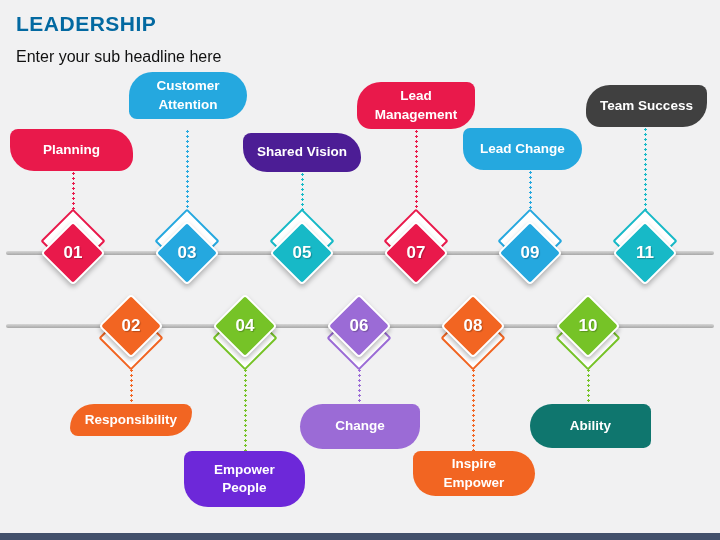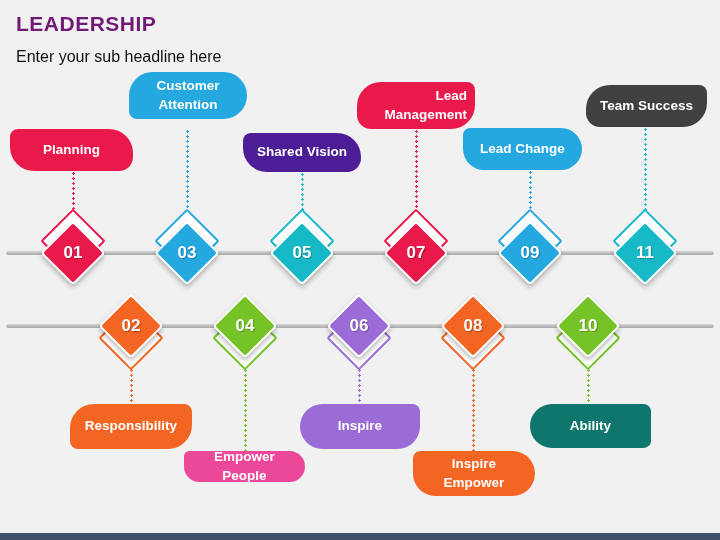--- a/index.html
+++ b/index.html
@@ -3,21 +3,21 @@
 <meta charset="utf-8">
 <style>
   html,body{margin:0;padding:0;}
   .stage{
     position:relative;width:720px;height:540px;overflow:hidden;
     background:#F1F1F2;
     font-family:"Liberation Sans", sans-serif;
   }
   .slide-title{
     position:absolute;left:16px;top:12px;
-    font-size:21px;font-weight:bold;letter-spacing:.5px;color:#701a75;
+    font-size:21px;font-weight:bold;letter-spacing:.5px;color:#0369a1;
   }
   .slide-subtitle{
     position:absolute;left:16px;top:48px;
     font-size:16px;font-weight:normal;color:#111;
   }
   .timeline-line{
     position:absolute;left:6px;width:708px;height:4px;border-radius:2px;
     background:linear-gradient(#d7d7d7,#a8a8a8);
     z-index:1;
   }
@@ -75,61 +75,61 @@
       </div>
       <div class="connector" style="left: 71.5px; top: 171px; height: 40px; color: rgb(233, 25, 75);"></div>
       <div class="label-box" style="left: 10px; top: 129px; width: 123px; height: 42px; background: rgb(233, 25, 75); border-radius: 8px 24px 14px;">
         <span>Planning</span>
       </div>
       <div class="chevron" style="left: 108px; top: 315px; color: rgb(242, 101, 34);"></div>
       <div class="diamond" style="left: 108px; top: 303px; background: rgb(242, 101, 34);">
         <span class="node-num">02</span>
       </div>
       <div class="connector" style="left: 129.5px; top: 368px; height: 37px; color: rgb(242, 101, 34);"></div>
-      <div class="label-box" style="left: 70px; top: 404px; width: 122px; height: 45px; background: rgb(242, 101, 34); border-radius: 24px 8px;">
+      <div class="label-box" style="left: 70px; top: 404px; width: 122px; height: 32px; background: rgb(242, 101, 34); border-radius: 24px 8px;">
         <span>Responsibility</span>
       </div>
       <div class="chevron" style="left: 164px; top: 218px; color: rgb(37, 168, 223);"></div>
       <div class="diamond" style="left: 164px; top: 230px; background: rgb(37, 168, 223);">
         <span class="node-num">03</span>
       </div>
       <div class="connector" style="left: 185.5px; top: 129px; height: 82px; color: rgb(37, 168, 223);"></div>
       <div class="label-box" style="left: 129px; top: 72px; width: 118px; height: 47px; background: rgb(37, 168, 223); border-radius: 24px 24px 24px 8px;">
         <span>Customer Attention</span>
       </div>
       <div class="chevron" style="left: 222px; top: 315px; color: rgb(118, 195, 39);"></div>
       <div class="diamond" style="left: 222px; top: 303px; background: rgb(118, 195, 39);">
         <span class="node-num">04</span>
       </div>
       <div class="connector" style="left: 243.5px; top: 368px; height: 84px; color: rgb(118, 195, 39);"></div>
-      <div class="label-box" style="left: 184px; top: 451px; width: 121px; height: 31px; background: #ec4899; border-radius: 8px 24px 24px;">
+      <div class="label-box" style="left: 184px; top: 451px; width: 121px; height: 56px; background: #6d28d9; border-radius: 8px 24px 24px;">
         <span>Empower People</span>
       </div>
       <div class="chevron" style="left: 279px; top: 218px; color: rgb(23, 185, 199);"></div>
       <div class="diamond" style="left: 279px; top: 230px; background: rgb(23, 185, 199);">
         <span class="node-num">05</span>
       </div>
       <div class="connector" style="left: 300.5px; top: 172px; height: 39px; color: rgb(23, 185, 199);"></div>
       <div class="label-box" style="left: 243px; top: 133px; width: 118px; height: 39px; background: #4c1d95; border-radius: 8px 24px 14px;">
         <span>Shared Vision</span>
       </div>
       <div class="chevron" style="left: 336px; top: 315px; color: rgb(155, 107, 214);"></div>
       <div class="diamond" style="left: 336px; top: 303px; background: rgb(155, 107, 214);">
         <span class="node-num">06</span>
       </div>
       <div class="connector" style="left: 357.5px; top: 368px; height: 37px; color: rgb(155, 107, 214);"></div>
       <div class="label-box" style="left: 300px; top: 404px; width: 120px; height: 45px; background: rgb(155, 107, 214); border-radius: 24px 8px 24px 24px;">
-        <span>Inspire</span>
+        <span>Change</span>
       </div>
       <div class="chevron" style="left: 393px; top: 218px; color: rgb(233, 25, 75);"></div>
       <div class="diamond" style="left: 393px; top: 230px; background: rgb(233, 25, 75);">
         <span class="node-num">07</span>
       </div>
       <div class="connector" style="left: 414.5px; top: 129px; height: 82px; color: rgb(233, 25, 75);"></div>
-      <div class="label-box" style="left: 357px; top: 82px; width: 118px; height: 47px; background: rgb(233, 25, 75); border-radius: 24px 8px 24px 14px; text-align: right;">
+      <div class="label-box" style="left: 357px; top: 82px; width: 118px; height: 47px; background: rgb(233, 25, 75); border-radius: 24px 8px 24px 14px;">
         <span>Lead Management</span>
       </div>
       <div class="chevron" style="left: 450px; top: 315px; color: rgb(242, 101, 34);"></div>
       <div class="diamond" style="left: 450px; top: 303px; background: rgb(242, 101, 34);">
         <span class="node-num">08</span>
       </div>
       <div class="connector" style="left: 471.5px; top: 368px; height: 84px; color: rgb(242, 101, 34);"></div>
       <div class="label-box" style="left: 413px; top: 451px; width: 122px; height: 45px; background: rgb(242, 101, 34); border-radius: 8px 24px 24px;">
         <span>Inspire Empower</span>
       </div>

